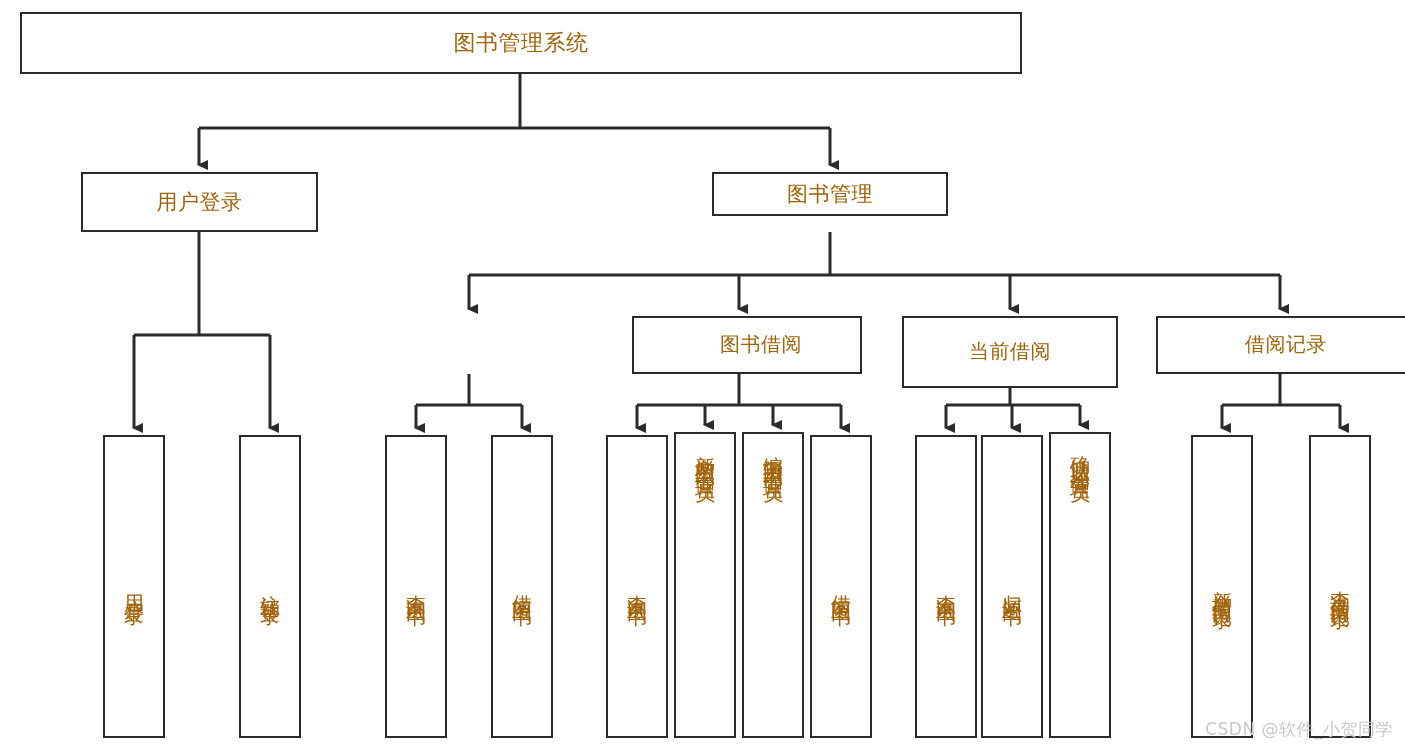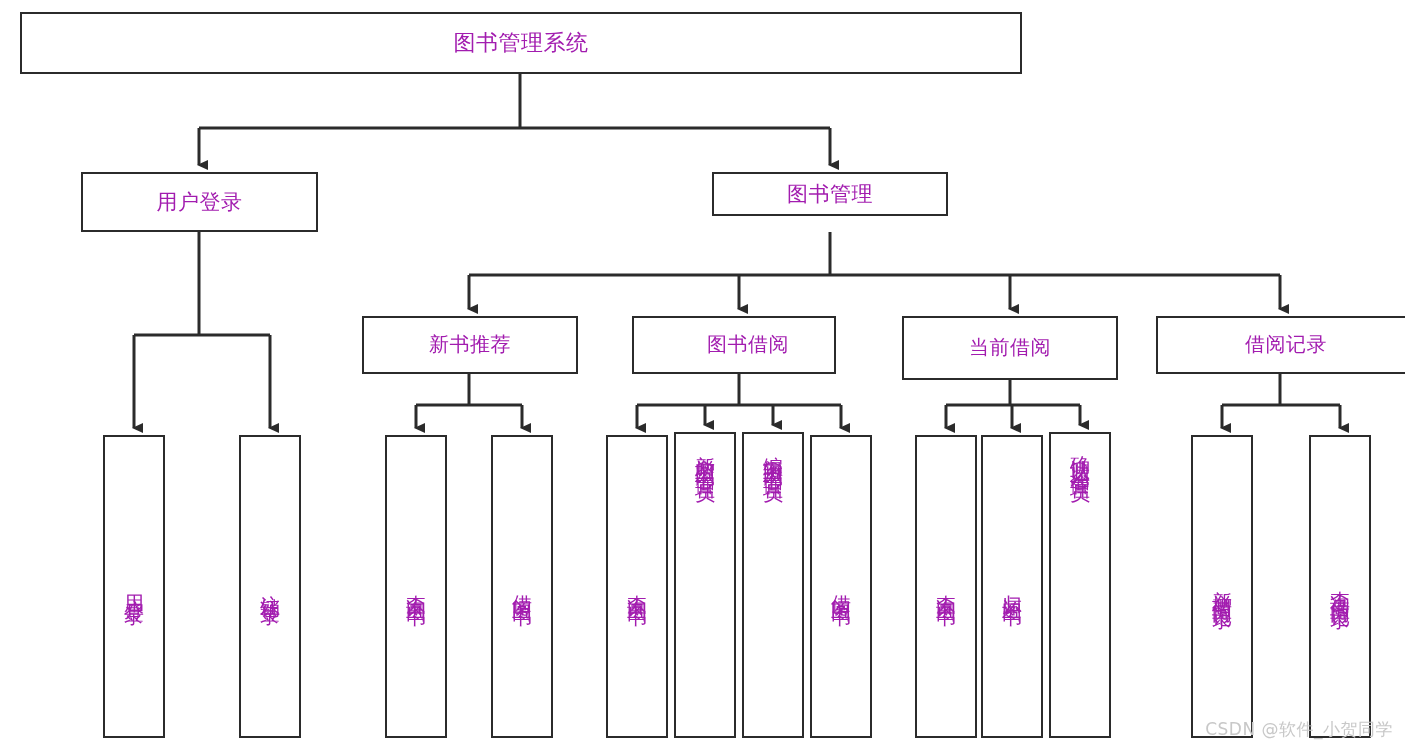--- a/index.html
+++ b/index.html
@@ -30,21 +30,21 @@
     position: absolute;
     box-sizing: border-box;
     background: #ffffff;
     border: 2.5px solid #2b2b2b;
     display: flex;
     align-items: center;
     justify-content: center;
     z-index: 2;
   }
   .node .label {
-    color: #a21caf;
+    color: #a16207;
     font-size: 21px;
     line-height: 1.18;
     letter-spacing: 0.5px;
     white-space: nowrap;
   }
   
   .node.root .label { font-size: 22px; }
   .node.level2 .label { font-size: 21px; }
   .node.level3 .label { font-size: 20px; }
 
@@ -144,29 +144,26 @@
   </div>
 
   <div class="node level2" style="left:81px; top:172px; width:237px; height:60px;">
     <span class="label">用户登录</span>
   </div>
 
   <div class="node level2" style="left:712px; top:172px; width:236px; height:44px;">
     <span class="label">图书管理</span>
   </div>
 
-  <div class="node level3" style="left:362px; top:316px; width:216px; height:58px;">
-    <span class="label">新书推荐</span>
-  </div>
-
-  <div class="node level3" style="left:632px; top:316px; width:204px; height:58px;padding-left:28px;">
+
+  <div class="node level3" style="left:632px; top:316px; width:230px; height:58px;padding-left:28px;">
     <span class="label">图书借阅</span>
   </div>
 
-  <div class="node level3" style="left:902px; top:316px; width:216px; height:64px;font-family:Liberation Serif, serif;">
+  <div class="node level3" style="left:902px; top:316px; width:216px; height:72px;font-family:Liberation Serif, serif;">
     <span class="label">当前借阅</span>
   </div>
 
   <div class="node level3" style="left:1156px; top:316px; width:260px; height:58px;">
     <span class="label">借阅记录</span>
   </div>
 
   <div class="node leaf centered" style="left:103px; top:435px; width:62px; height:303px;">
     <span class="label">用户登录</span>
   </div>

